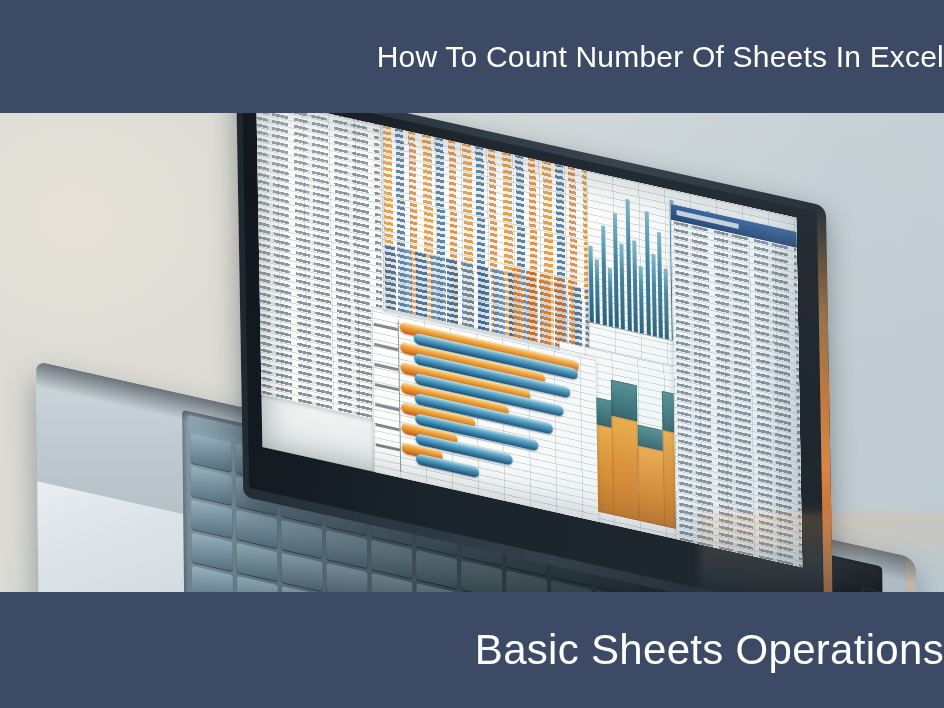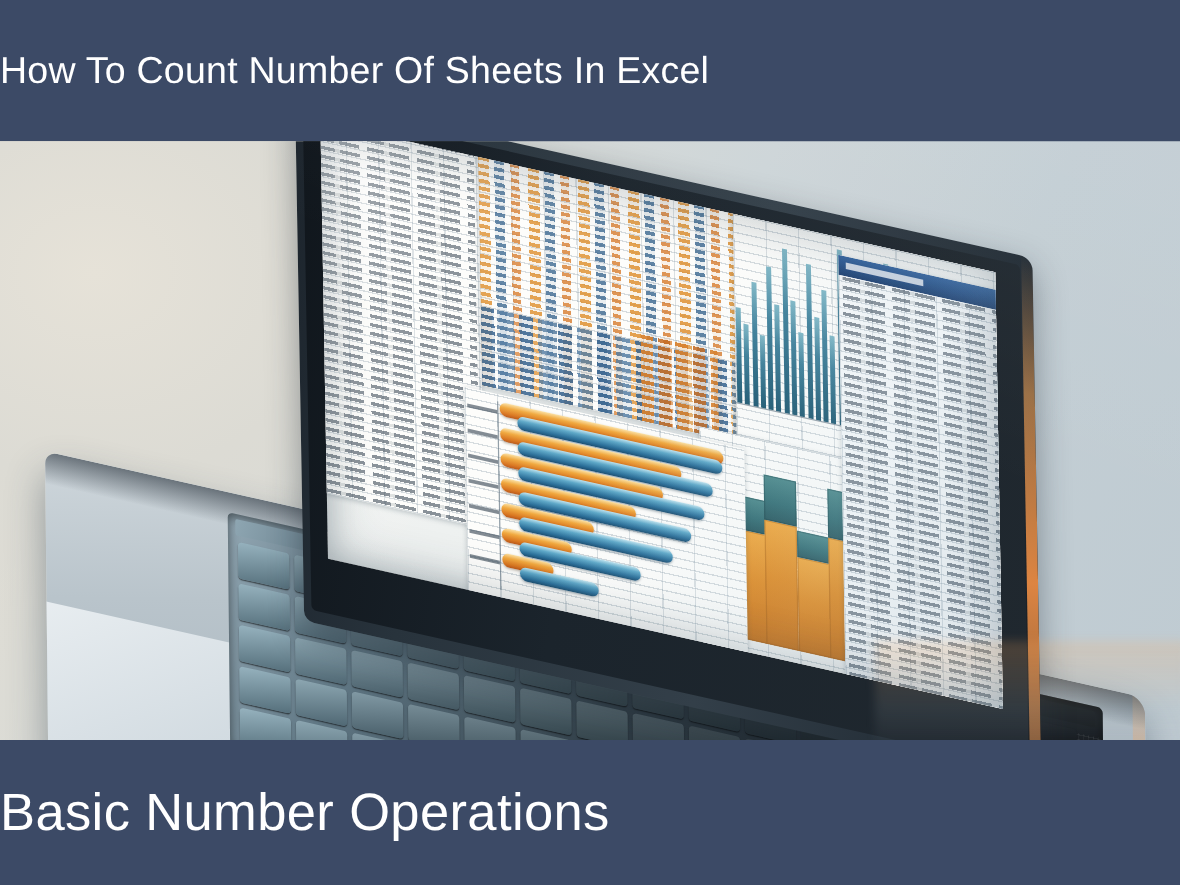--- a/index.html
+++ b/index.html
@@ -23,21 +23,21 @@
   }
 
   
   .band {
     position: absolute;
     left: 0;
     width: 944px;
     background: #3c4a66;
     display: flex;
     align-items: center;
-    justify-content: flex-start;
+    justify-content: flex-end;
     box-sizing: border-box;
   }
   #header-band {
     top: 0;
     height: 113px;
   }
   #header-title {
     color: #ffffff;
     font-size: 30px;
     font-weight: 400;
@@ -627,16 +627,16 @@
         <div id="lid-rim"></div>
       </div>
 
     </div>
 
     <div id="desk-reflection"></div>
     <div id="photo-dof"></div>
   </div>
 
   <div class="band" id="footer-band">
-    <div id="footer-title">Basic Number Operations</div>
+    <div id="footer-title">Basic Sheets Operations</div>
   </div>
 
 </div>
 
 </body></html>

